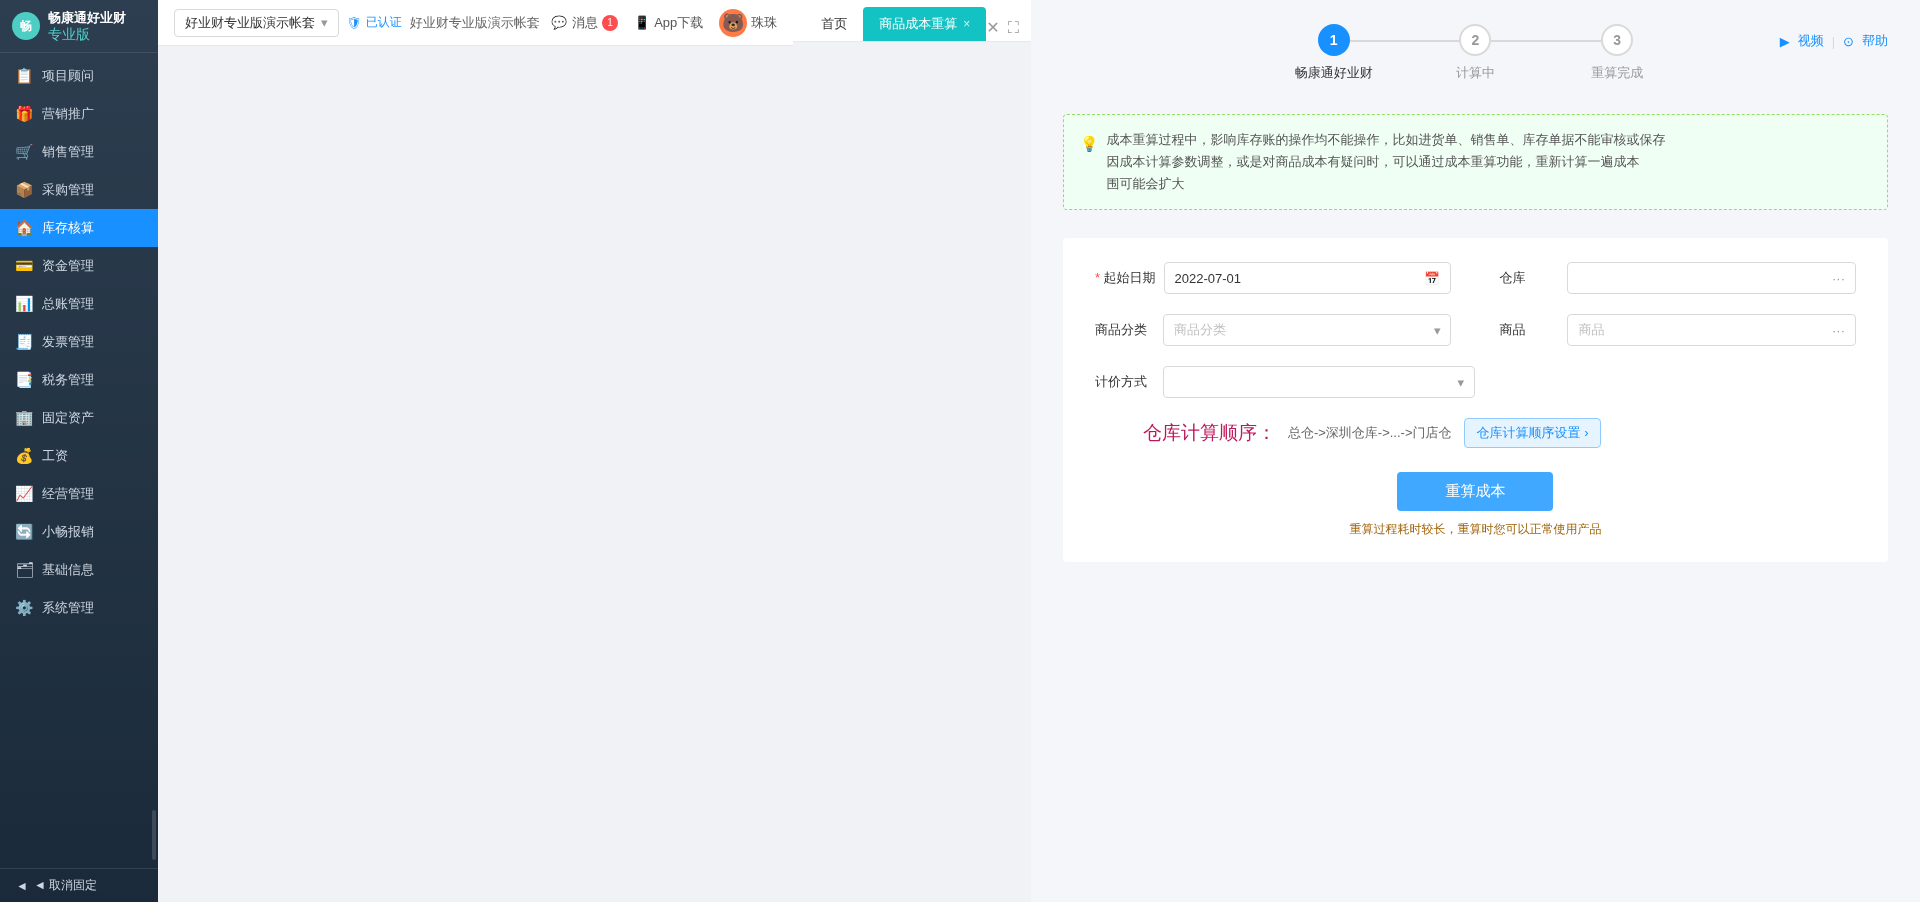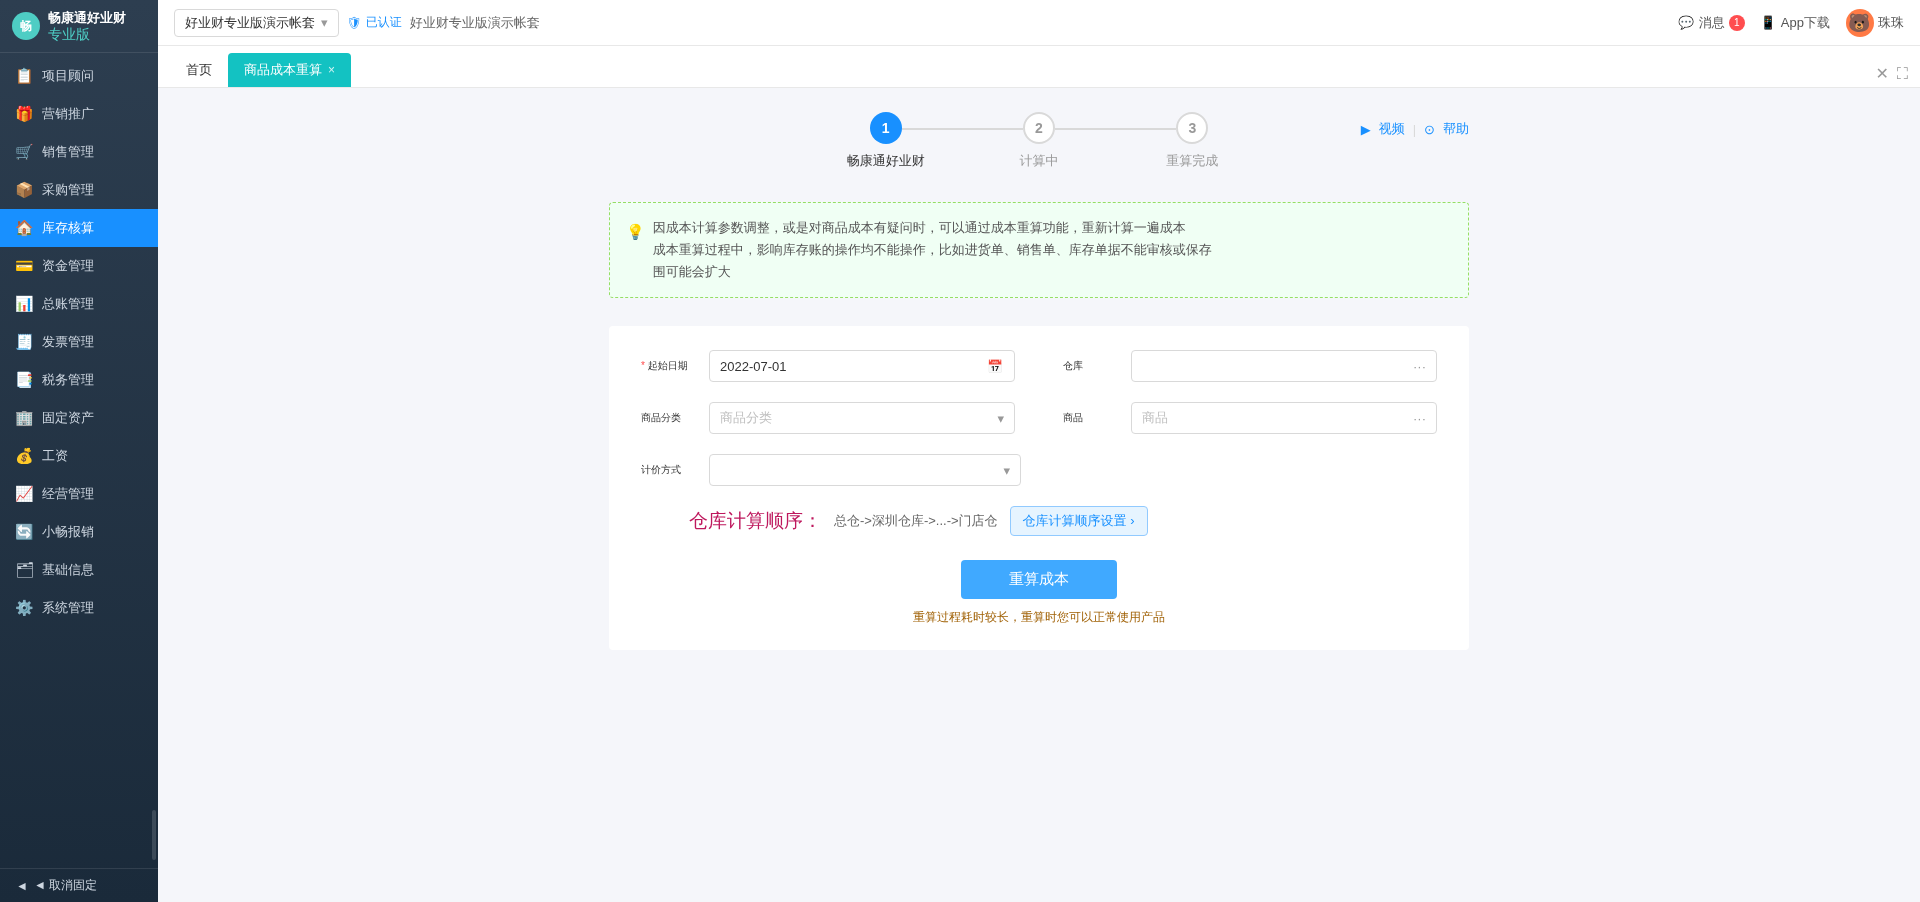--- a/index.html
+++ b/index.html
@@ -55,21 +55,21 @@
       display: flex;
       align-items: center;
       gap: 6px;
       border-top: 1px solid rgba(255,255,255,0.1);
     }
 
     
     .main-area {
       flex: 1;
       display: flex;
-      flex-direction: column;
+      flex-direction: row;
       height: 100%;
       overflow: hidden;
     }
 
     
     .top-bar {
       background: #fff;
       height: 46px;
       display: flex;
       align-items: center;
@@ -203,21 +203,21 @@
       gap: 48px;
       margin-bottom: 20px;
     }
     .form-field {
       display: flex;
       align-items: center;
       gap: 8px;
       flex: 1;
     }
     .form-label {
-      font-size: 10px;
+      font-size: 13px;
       color: #333;
       white-space: nowrap;
       min-width: 60px;
     }
     .form-label.required::before {
       content: '* ';
       color: #ff4d4f;
     }
     .form-input {
       border: 1px solid #d9d9d9;
@@ -462,22 +462,22 @@
           <span style="cursor:pointer; color:#1890ff;">视频</span>
           <span style="color:#d9d9d9;">|</span>
           <span>⊙</span>
           <span style="cursor:pointer; color:#1890ff;">帮助</span>
         </div>
       </div>
 
       <div class="info-box">
         <span class="info-icon">💡</span>
         <div>
+          <div>成本重算过程中，影响库存账的操作均不能操作，比如进货单、销售单、库存单据不能审核或保存</div>
           <div>因成本计算参数调整，或是对商品成本有疑问时，可以通过成本重算功能，重新计算一遍成本</div>
-          <div>成本重算过程中，影响库存账的操作均不能操作，比如进货单、销售单、库存单据不能审核或保存</div>
           <div>围可能会扩大</div>
         </div>
       </div>
 
       <div class="form-area">
 
         <div class="form-row">
           <div class="form-field">
             <span class="form-label required">起始日期</span>
             <div class="form-input">

